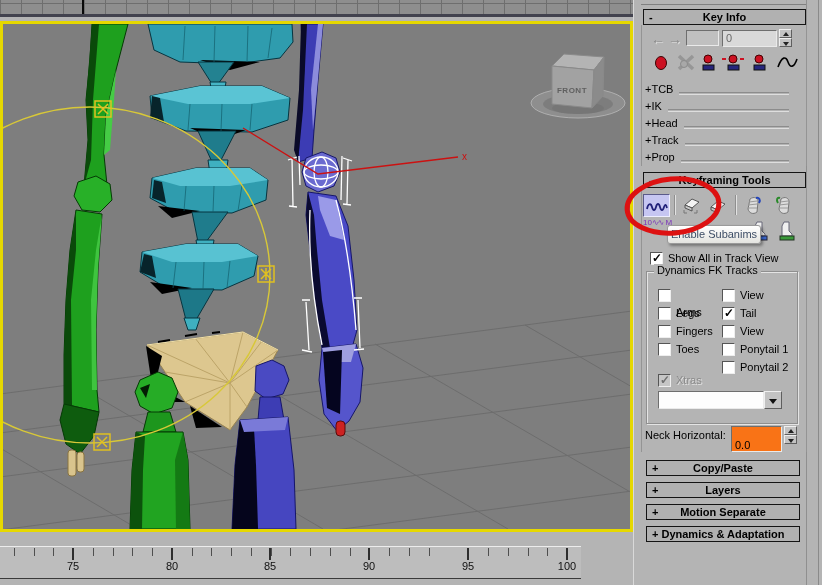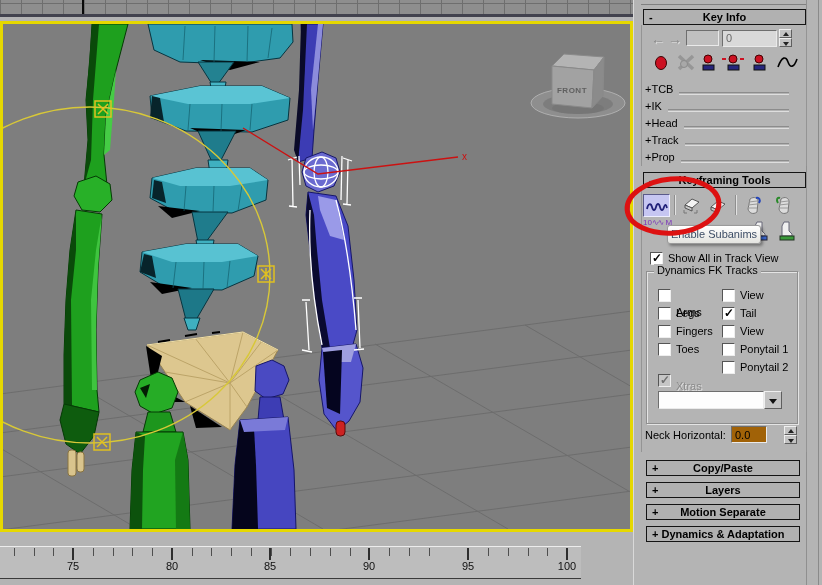--- a/index.html
+++ b/index.html
@@ -396,29 +396,29 @@
 
 <span class="cb" style="left:658px;top:343px;"></span>
 <span class="abs cblabel" style="left:676px;top:343px;">Toes</span>
 <span class="cb" style="left:722px;top:343px;"></span>
 <span class="abs cblabel" style="left:740px;top:343px;">Ponytail 1</span>
 
 <span class="cb" style="left:722px;top:361px;"></span>
 <span class="abs cblabel" style="left:740px;top:361px;">Ponytail 2</span>
 
 <span class="cb checked disabled" style="left:658px;top:374px;"></span>
-<span class="abs cblabel dim" style="left:676px;top:374px;margin-top:6px;">Xtras</span>
+<span class="abs cblabel dim" style="left:676px;top:374px;">Xtras</span>
 
 <div class="abs fieldsunken" style="left:658px;top:391px;width:106px;height:18px;background:#fdfdfd;padding:2px 3px;"></div>
 <div class="abs btnout" style="left:764px;top:391px;width:18px;height:18px;">
   <span class="abs" style="left:4px;top:7px;width:0;height:0;border-left:4px solid transparent;border-right:4px solid transparent;border-top:5px solid #111;"></span>
 </div>
 
 <span class="abs" style="left:645px;top:429px;">Neck Horizontal:</span>
-<div class="abs fieldsunken" style="left:731px;top:426px;width:36px;height:17px;background:#a16207;padding:2px 3px;">0.0</div>
+<div class="abs fieldsunken" style="left:731px;top:426px;width:51px;height:17px;background:#f97316;padding:12px 3px;">0.0</div>
 <div class="abs spin" style="left:784px;top:426px;">
   <div class="btnout">
       <span class="tri tri-up"></span>
     </div>
   <div class="btnout">
       <span class="tri tri-dn"></span>
     </div>
 </div>
 
 <div class="abs rollout-hd" style="left:646px;top:460px;width:154px;">

